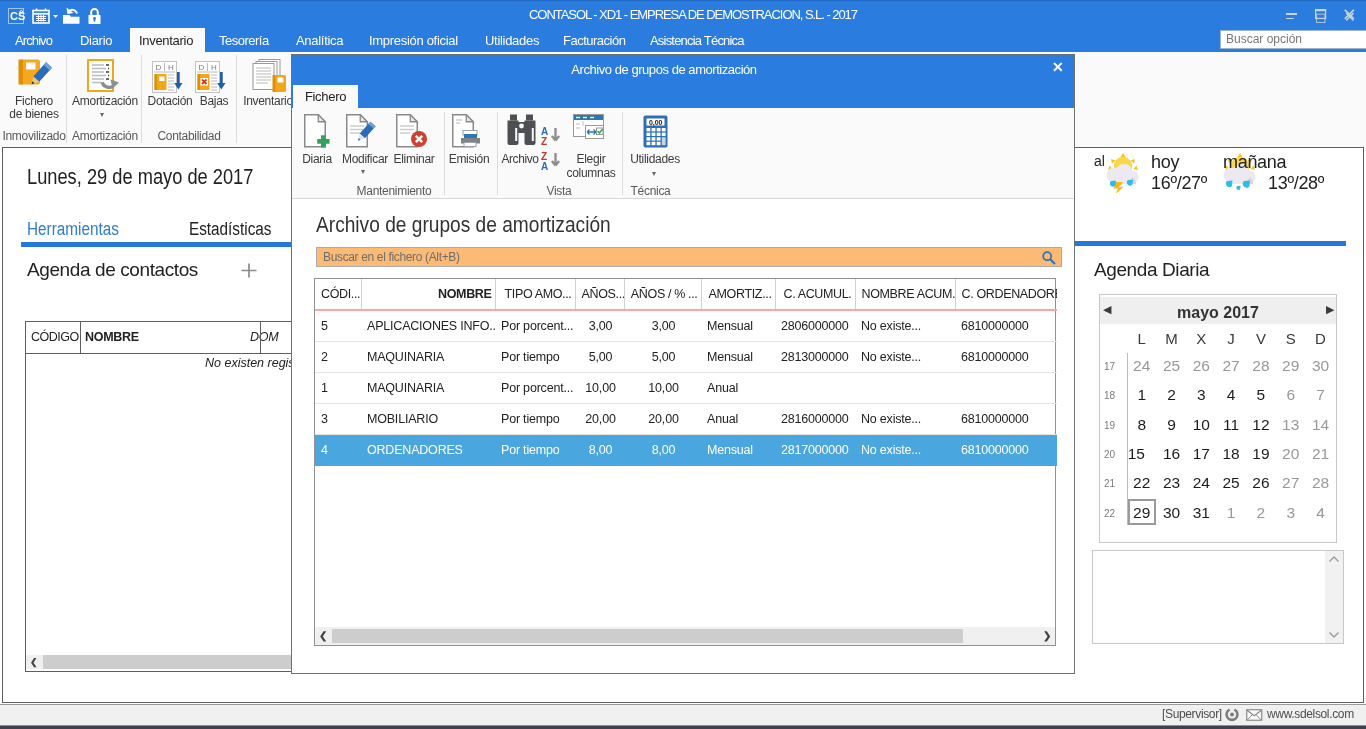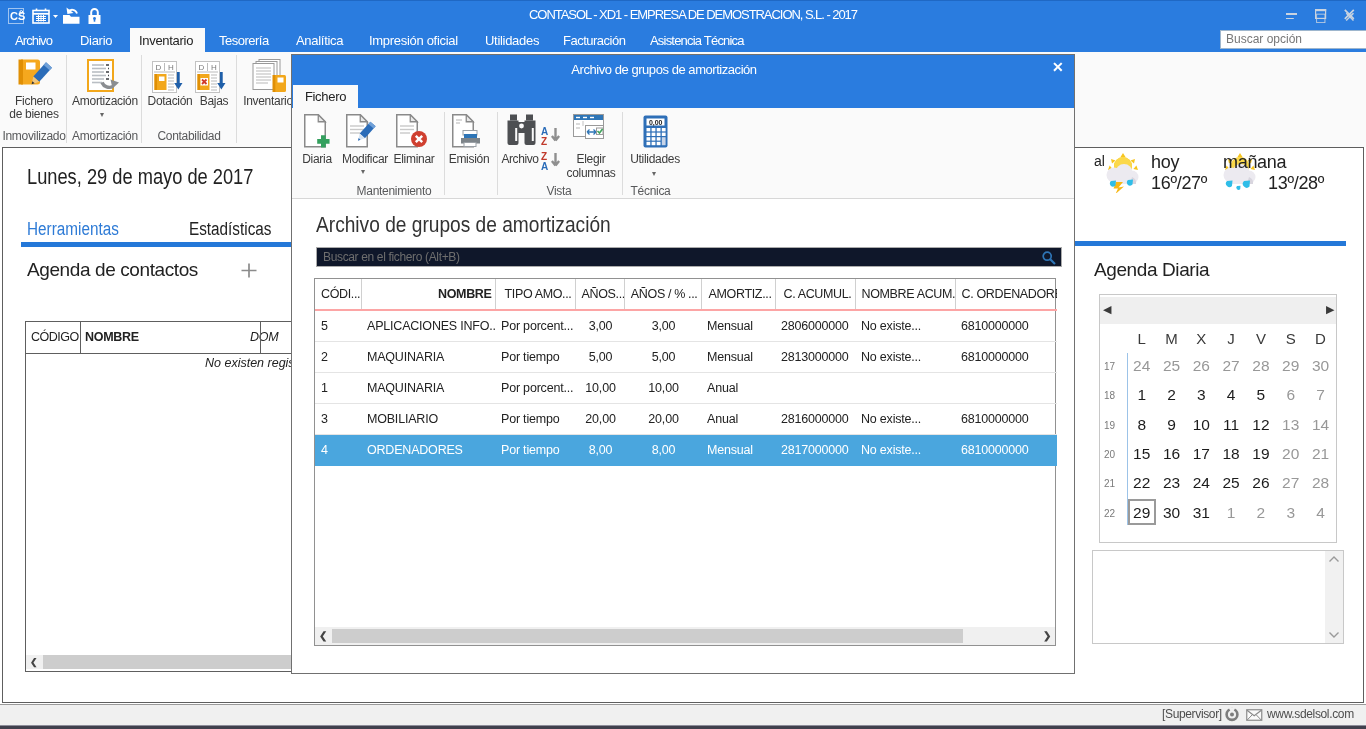--- a/index.html
+++ b/index.html
@@ -69,21 +69,21 @@
   #dlg-titlebar { left:292px; top:55px; width:782px; height:30px; background:#2a7cdf; }
   #dlg-tabrow { left:292px; top:85px; width:782px; height:23px; background:#2a7cdf; }
   #dlg-title { left:292px; top:62px; width:744px; text-align:center; color:#fff; font-size:13px; letter-spacing:-0.45px; }
   #dlg-x { left:1052px; top:59px; color:#fff; font-size:14px; font-weight:bold; }
   #dlg-tab { left:293px; top:85px; width:65px; height:23px; background:#fafafa; text-align:center; font-size:13px; color:#222; line-height:23px; letter-spacing:-0.3px; }
   #dlg-ribbon { left:292px; top:108px; width:782px; height:91px; background:#fafafa; border-bottom:1px solid #d7d7d7; }
   .dsep { top:112px; width:1px; height:83px; background:#dcdcdc; }
   .dlabel { font-size:12px; color:#3c3c3c; letter-spacing:-0.3px; text-align:center; }
   .dgroup { top:184px; font-size:12px; color:#58595b; letter-spacing:-0.3px; text-align:center; }
   #dlg-h2 { left:316px; top:212px; font-size:22px; color:#333; transform:scaleX(0.87); transform-origin:left top; white-space:nowrap; }
-  #dlg-search { left:316px; top:247px; width:746px; height:20px; border:1px solid #ababab; background:#0f172a; font-size:12px; color:#6e6e6e; padding-left:6px; line-height:18px; letter-spacing:-0.35px; }
+  #dlg-search { left:316px; top:247px; width:746px; height:20px; border:1px solid #ababab; background:#fdba74; font-size:12px; color:#6e6e6e; padding-left:6px; line-height:18px; letter-spacing:-0.35px; }
 
   
   #dtable { left:314px; top:278px; width:742px; height:368px; border:1px solid #919191; background:#fff; }
   #dtable table { border-collapse:collapse; width:742px; table-layout:fixed; font-size:12.5px; color:#222; }
   #dtable th { font-weight:normal; text-align:right; border-right:1px solid #d0d0d0; border-bottom:2px solid #fca5a5; height:31px; padding:0 3px 0 6px; letter-spacing:-0.35px; white-space:nowrap; overflow:hidden; }
   #dtable td { height:31px; padding:0 4px 0 6px; border-bottom:1px solid #e4e4e4; letter-spacing:-0.2px; white-space:nowrap; overflow:hidden; }
   #dtable .num { text-align:center; }
   #dtable tr.sel td { background:#4aa6de; color:#fff; border-bottom-color:#4aa6de; }
   #dscroll { left:315px; top:627px; width:740px; height:18px; background:#f0f0f0; }
   #dscroll-thumb { left:332px; top:629px; width:631px; height:14px; background:#cdcdcd; }
@@ -317,20 +317,21 @@
     </g>
   </svg>
   <div class="abs wlabel" id="whoy" style="left:1151px; top:152px;">hoy</div>
   <div class="abs wlabel" id="w16" style="left:1151px; top:173px;">16º/27º</div>
   <div class="abs wlabel" id="wman" style="left:1223px; top:152px;">mañana</div>
   <div class="abs wlabel" id="w13" style="left:1268px; top:173px;">13º/28º</div>
   <div class="abs" id="bluebar-r"></div>
   <div class="abs" id="agendad-h">Agenda Diaria</div>
   <div class="abs" id="calbox"></div>
   <div class="abs" id="calhead"></div>
+  <div class="abs" id="caltitle">mayo 2017</div>
   <div class="abs calarrow" style="left:1103px;">◀</div>
   <div class="abs calarrow" style="left:1326px;">▶</div>
   <div class="abs wd" style="left:1129.7px; top:330px; width:24px; text-align:center;">L</div>
   <div class="abs wd" style="left:1159.5px; top:330px; width:24px; text-align:center;">M</div>
   <div class="abs wd" style="left:1189.3px; top:330px; width:24px; text-align:center;">X</div>
   <div class="abs wd" style="left:1219.1px; top:330px; width:24px; text-align:center;">J</div>
   <div class="abs wd" style="left:1248.9px; top:330px; width:24px; text-align:center;">V</div>
   <div class="abs wd" style="left:1278.7px; top:330px; width:24px; text-align:center;">S</div>
   <div class="abs wd" style="left:1308.5px; top:330px; width:24px; text-align:center;">D</div>
   <div class="abs wk" style="left:1100px; top:361px; width:18px; text-align:right; padding-right:3px;">17</div>
@@ -353,21 +354,21 @@
   <div class="abs day" style="left:1246.9px; top:386.3px; width:28px; text-align:center;">5</div>
   <div class="abs day gray" style="left:1276.7px; top:386.3px; width:28px; text-align:center;">6</div>
   <div class="abs day gray" style="left:1306.5px; top:386.3px; width:28px; text-align:center;">7</div>
   <div class="abs day" style="left:1127.7px; top:415.6px; width:28px; text-align:center;">8</div>
   <div class="abs day" style="left:1157.5px; top:415.6px; width:28px; text-align:center;">9</div>
   <div class="abs day" style="left:1187.3px; top:415.6px; width:28px; text-align:center;">10</div>
   <div class="abs day" style="left:1217.1px; top:415.6px; width:28px; text-align:center;">11</div>
   <div class="abs day" style="left:1246.9px; top:415.6px; width:28px; text-align:center;">12</div>
   <div class="abs day gray" style="left:1276.7px; top:415.6px; width:28px; text-align:center;">13</div>
   <div class="abs day gray" style="left:1306.5px; top:415.6px; width:28px; text-align:center;">14</div>
-  <div class="abs day" style="left:1127.7px; top:444.9px; width:28px; text-align:center;">15</div>
+  <div class="abs day" style="left:1127.7px; top:444.9px; width:28px; text-align:left;">15</div>
   <div class="abs day" style="left:1157.5px; top:444.9px; width:28px; text-align:center;">16</div>
   <div class="abs day" style="left:1187.3px; top:444.9px; width:28px; text-align:center;">17</div>
   <div class="abs day" style="left:1217.1px; top:444.9px; width:28px; text-align:center;">18</div>
   <div class="abs day" style="left:1246.9px; top:444.9px; width:28px; text-align:center;">19</div>
   <div class="abs day gray" style="left:1276.7px; top:444.9px; width:28px; text-align:center;">20</div>
   <div class="abs day gray" style="left:1306.5px; top:444.9px; width:28px; text-align:center;">21</div>
   <div class="abs day" style="left:1127.7px; top:474.2px; width:28px; text-align:center;">22</div>
   <div class="abs day" style="left:1157.5px; top:474.2px; width:28px; text-align:center;">23</div>
   <div class="abs day" style="left:1187.3px; top:474.2px; width:28px; text-align:center;">24</div>
   <div class="abs day" style="left:1217.1px; top:474.2px; width:28px; text-align:center;">25</div>

